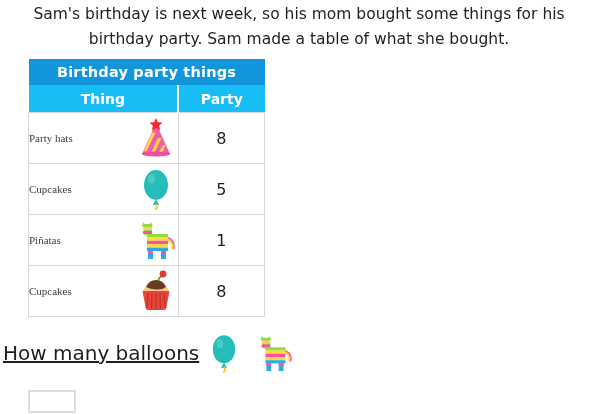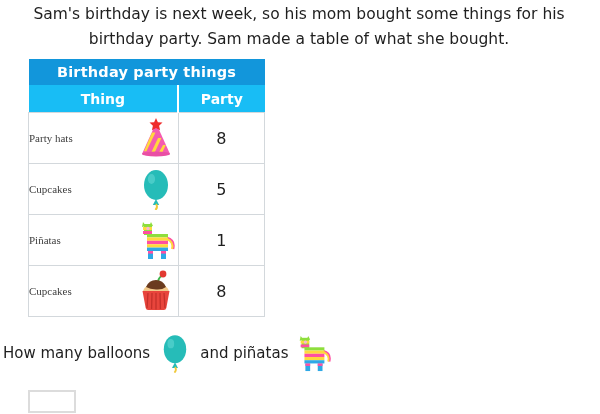--- a/index.html
+++ b/index.html
@@ -98,26 +98,27 @@
     height: 46px;
   }
   .col-thing { width: 149px; }
   .col-num   { width: 86px; }
 
   
   #question {
     position: absolute;
     left: 3px;
     top: 338px;
-    font-size: 15px;
+    font-size: 20px;
     color: #1f1f1f;
     display: flex;
     align-items: center;
     white-space: nowrap;
     height: 30px;
+    text-decoration: underline;
   }
   #question .inline-icon {
     display: inline-flex;
     align-items: center;
     justify-content: center;
     width: 42px;
     height: 30px;
     margin: 0 4px;
   }
   #question .q-seg { display: inline-block; }
@@ -259,21 +260,20 @@
 <div id="question">
   <span class="q-seg">How many balloons</span>
   <span class="inline-icon">
     <svg width="28" height="40" viewBox="0 0 30 42">
       <ellipse cx="15" cy="17" rx="12" ry="15" fill="#26bcb8"></ellipse>
       <ellipse cx="10.5" cy="11" rx="3.6" ry="5" fill="#55d2cd" opacity="0.75"></ellipse>
       <polygon points="15,31 11.8,37 18.2,37" fill="#26bcb8"></polygon>
       <path d="M15 36 q2.2 3 -0.6 6" stroke="#f0c93a" stroke-width="2" fill="none"></path>
     </svg>
   </span>
-  <span class="q-seg">and piñatas</span>
   <span class="inline-icon">
     <svg width="38" height="40" viewBox="0 0 40 42">
       <path d="M31 19 q8 2 6 11" stroke="#ff4fa3" stroke-width="2.6" fill="none"></path>
       <path d="M31 20 q7 3 5 10" stroke="#ffd93d" stroke-width="2" fill="none"></path>
       <polygon points="8,5 16,5 16,16 8,16" fill="#8ede3c"></polygon>
       <rect x="7" y="8" width="9" height="3" fill="#ffd93d"></rect>
       <rect x="7" y="12" width="9" height="3" fill="#ff4fa3"></rect>
       <polygon points="7,3 10,7 6,8" fill="#8ede3c"></polygon>
       <polygon points="15,3 17,7 13,7.5" fill="#8ede3c"></polygon>
       <circle cx="12" cy="9.5" r="1.7" fill="#f7b7d6"></circle>

